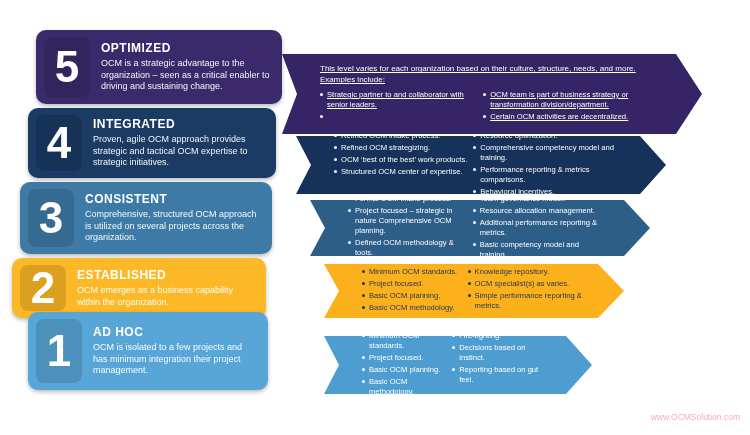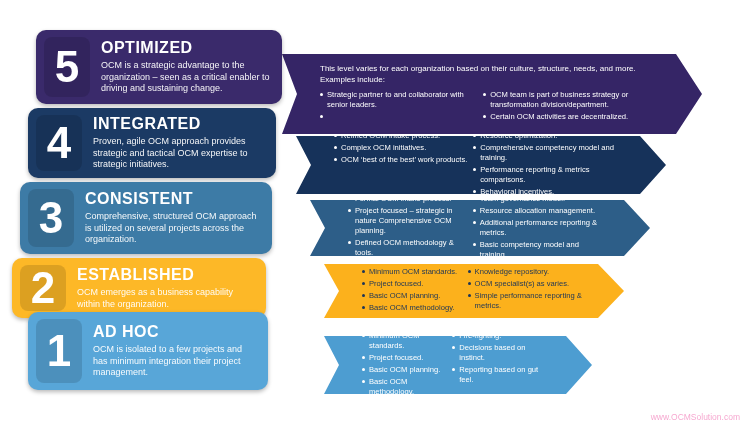--- a/index.html
+++ b/index.html
@@ -11,35 +11,35 @@
   .row{
     position:absolute;display:flex;align-items:center;border-radius:10px;
     color:#ffffff;box-shadow:0 2px 4px rgba(0,0,0,.28);z-index:2;
   }
   .num{
     width:46px;align-self:stretch;margin:7px 0 7px 8px;border-radius:8px;
     background:rgba(0,0,0,.13);display:flex;align-items:center;justify-content:center;
     font-size:44px;font-weight:700;line-height:1;
   }
   .rtext{flex:1;padding:0 12px 0 11px;}
-  .rtitle{font-size:16px;font-weight:700;letter-spacing:.5px;margin-bottom:3px;}
+  .rtitle{font-size:12px;font-weight:700;letter-spacing:.5px;margin-bottom:3px;}
   .rdesc{font-size:9px;line-height:1.3;color:rgba(255,255,255,.95);}
   .r0{top:30px;left:36px;width:246px;height:74px;}
   .r1{top:108px;left:28px;width:248px;height:70px;}
   .r2{top:182px;left:20px;width:252px;height:72px;}
   .r3{top:258px;left:12px;width:254px;height:60px;}
   .r4{top:312px;left:28px;width:240px;height:78px;}
   
   .band{
     position:absolute;z-index:1;display:flex;flex-direction:column;justify-content:center;
     padding:5px 42px 5px 38px;box-sizing:border-box;color:#ffffff;
     clip-path:polygon(0 0, calc(100% - 26px) 0, 100% 50%, calc(100% - 26px) 100%, 0 100%, 15px 50%);
     filter:drop-shadow(0 2px 3px rgba(0,0,0,.25));
   }
-  .b0{top:54px;left:282px;width:420px;height:80px;}
+  .b0{top:54px;left:282px;width:420px;height:80px;text-decoration:underline;}
   .b1{top:136px;left:296px;width:370px;height:58px;}
   .b2{top:200px;left:310px;width:340px;height:56px;}
   .b3{top:264px;left:324px;width:300px;height:54px;}
   .b4{top:336px;left:324px;width:268px;height:58px;}
   .bintro{font-size:8px;line-height:1.35;margin-bottom:4px;}
   .bcols{display:flex;}
   .bcol{flex:0 0 48%;}
   .bcol.right{flex:1;}
   .bullet{display:flex;align-items:flex-start;margin-bottom:2px;font-size:7.6px;line-height:1.3;}
   .dot{width:3px;height:3px;border-radius:50%;background:currentColor;flex:0 0 3px;margin:3px 4px 0 0;}
@@ -118,25 +118,29 @@
 
   <div class="band b1" style="background-color: rgb(22, 50, 90); color: rgb(255, 255, 255);">
     <div class="bcols">
       <div class="bcol left">
           <div class="bullet">
             <span class="dot"></span>
             <span class="btxt">Refined OCM intake process.</span>
           </div>
           <div class="bullet">
             <span class="dot"></span>
-            <span class="btxt">Complex OCM initiatives.</span>
+            <span class="btxt">Refined OCM strategizing.</span>
           </div>
           <div class="bullet">
             <span class="dot"></span>
             <span class="btxt">OCM ‘best of the best’ work products.</span>
+          </div>
+          <div class="bullet">
+            <span class="dot"></span>
+            <span class="btxt">Structured OCM center of expertise.</span>
           </div>
         </div>
       <div class="bcol right">
           <div class="bullet">
             <span class="dot"></span>
             <span class="btxt">Resource optimization.</span>
           </div>
           <div class="bullet">
             <span class="dot"></span>
             <span class="btxt">Comprehensive competency model and training.</span>

